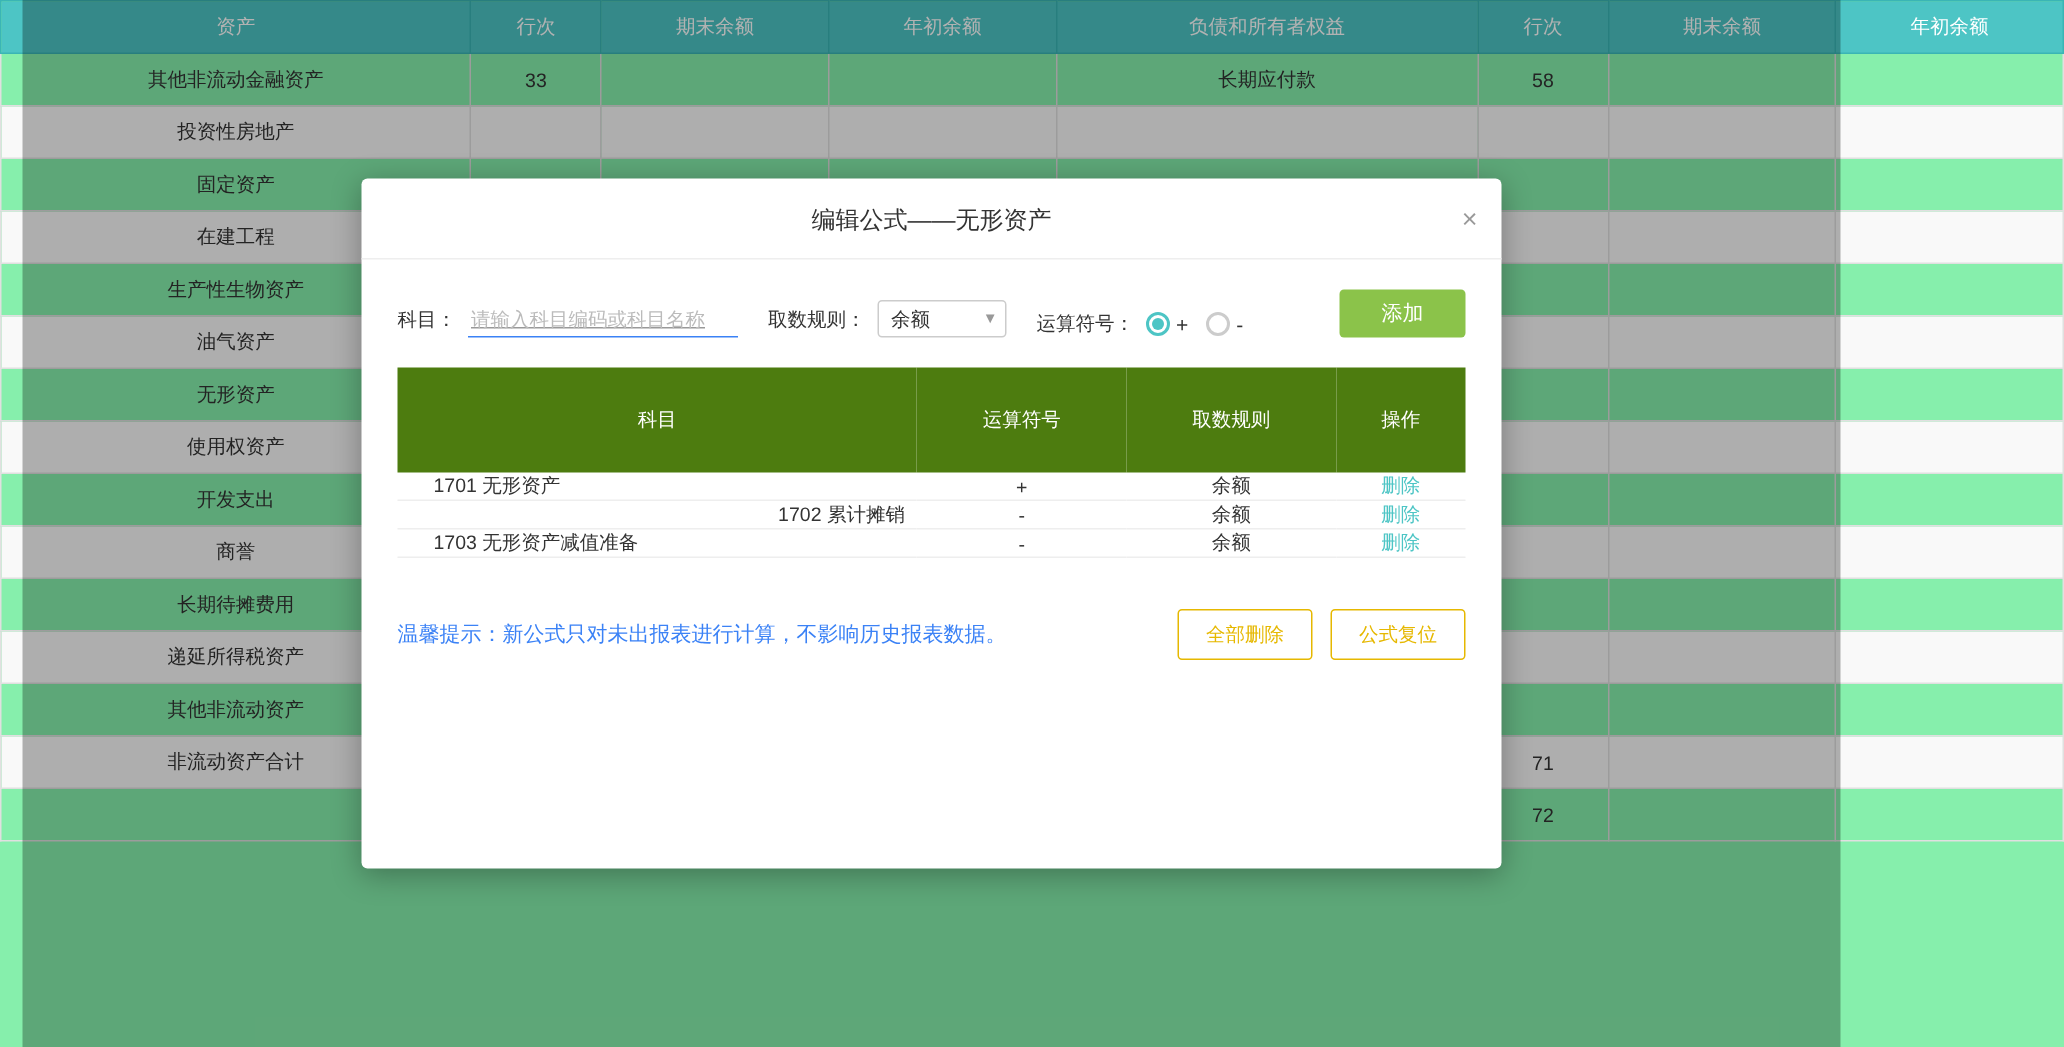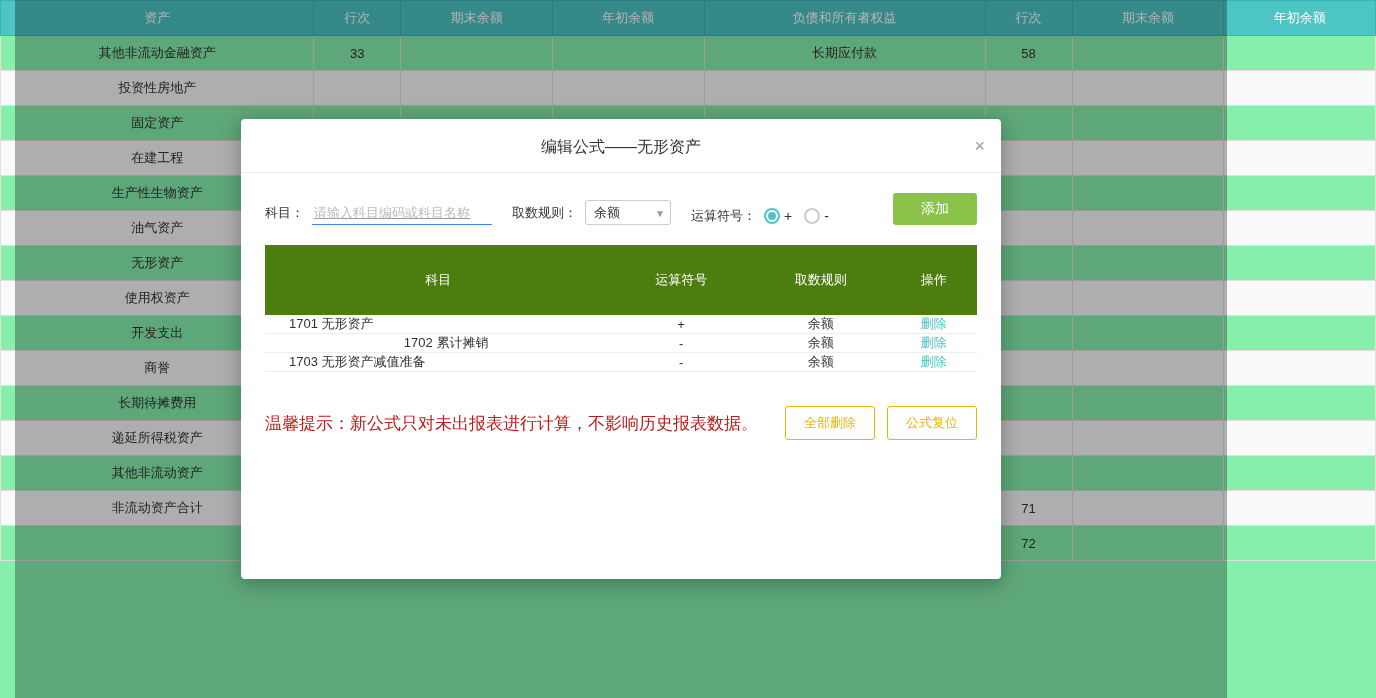--- a/index.html
+++ b/index.html
@@ -266,22 +266,22 @@
 
     
     .modal-footer {
       display: flex;
       align-items: center;
       justify-content: space-between;
       padding: 14px 24px 18px;
     }
 
     .footer-hint {
-      font-size: 17px;
-      color: #b91c1c;
+      font-size: 14px;
+      color: #3b82f6;
     }
 
     .footer-buttons {
       display: flex;
       gap: 12px;
     }
 
     .btn-outline {
       background: #fff;
       border: 1px solid #e6b800;
@@ -521,21 +521,21 @@
           </tr>
         </thead>
         <tbody id="data-tbody">
         <tr>
               <td style="text-align: left; padding-left: 24px;">1701 无形资产</td>
               <td>+</td>
               <td>余额</td>
               <td><button class="btn-delete">删除</button></td>
             </tr>
             <tr>
-              <td style="text-align: center; padding-left: 24px;">1702 累计摊销</td>
+              <td style="text-align: right; padding-left: 24px;">1702 累计摊销</td>
               <td>-</td>
               <td>余额</td>
               <td><button class="btn-delete">删除</button></td>
             </tr>
             <tr>
               <td style="text-align: left; padding-left: 24px;">1703 无形资产减值准备</td>
               <td>-</td>
               <td>余额</td>
               <td><button class="btn-delete">删除</button></td>
             </tr>

